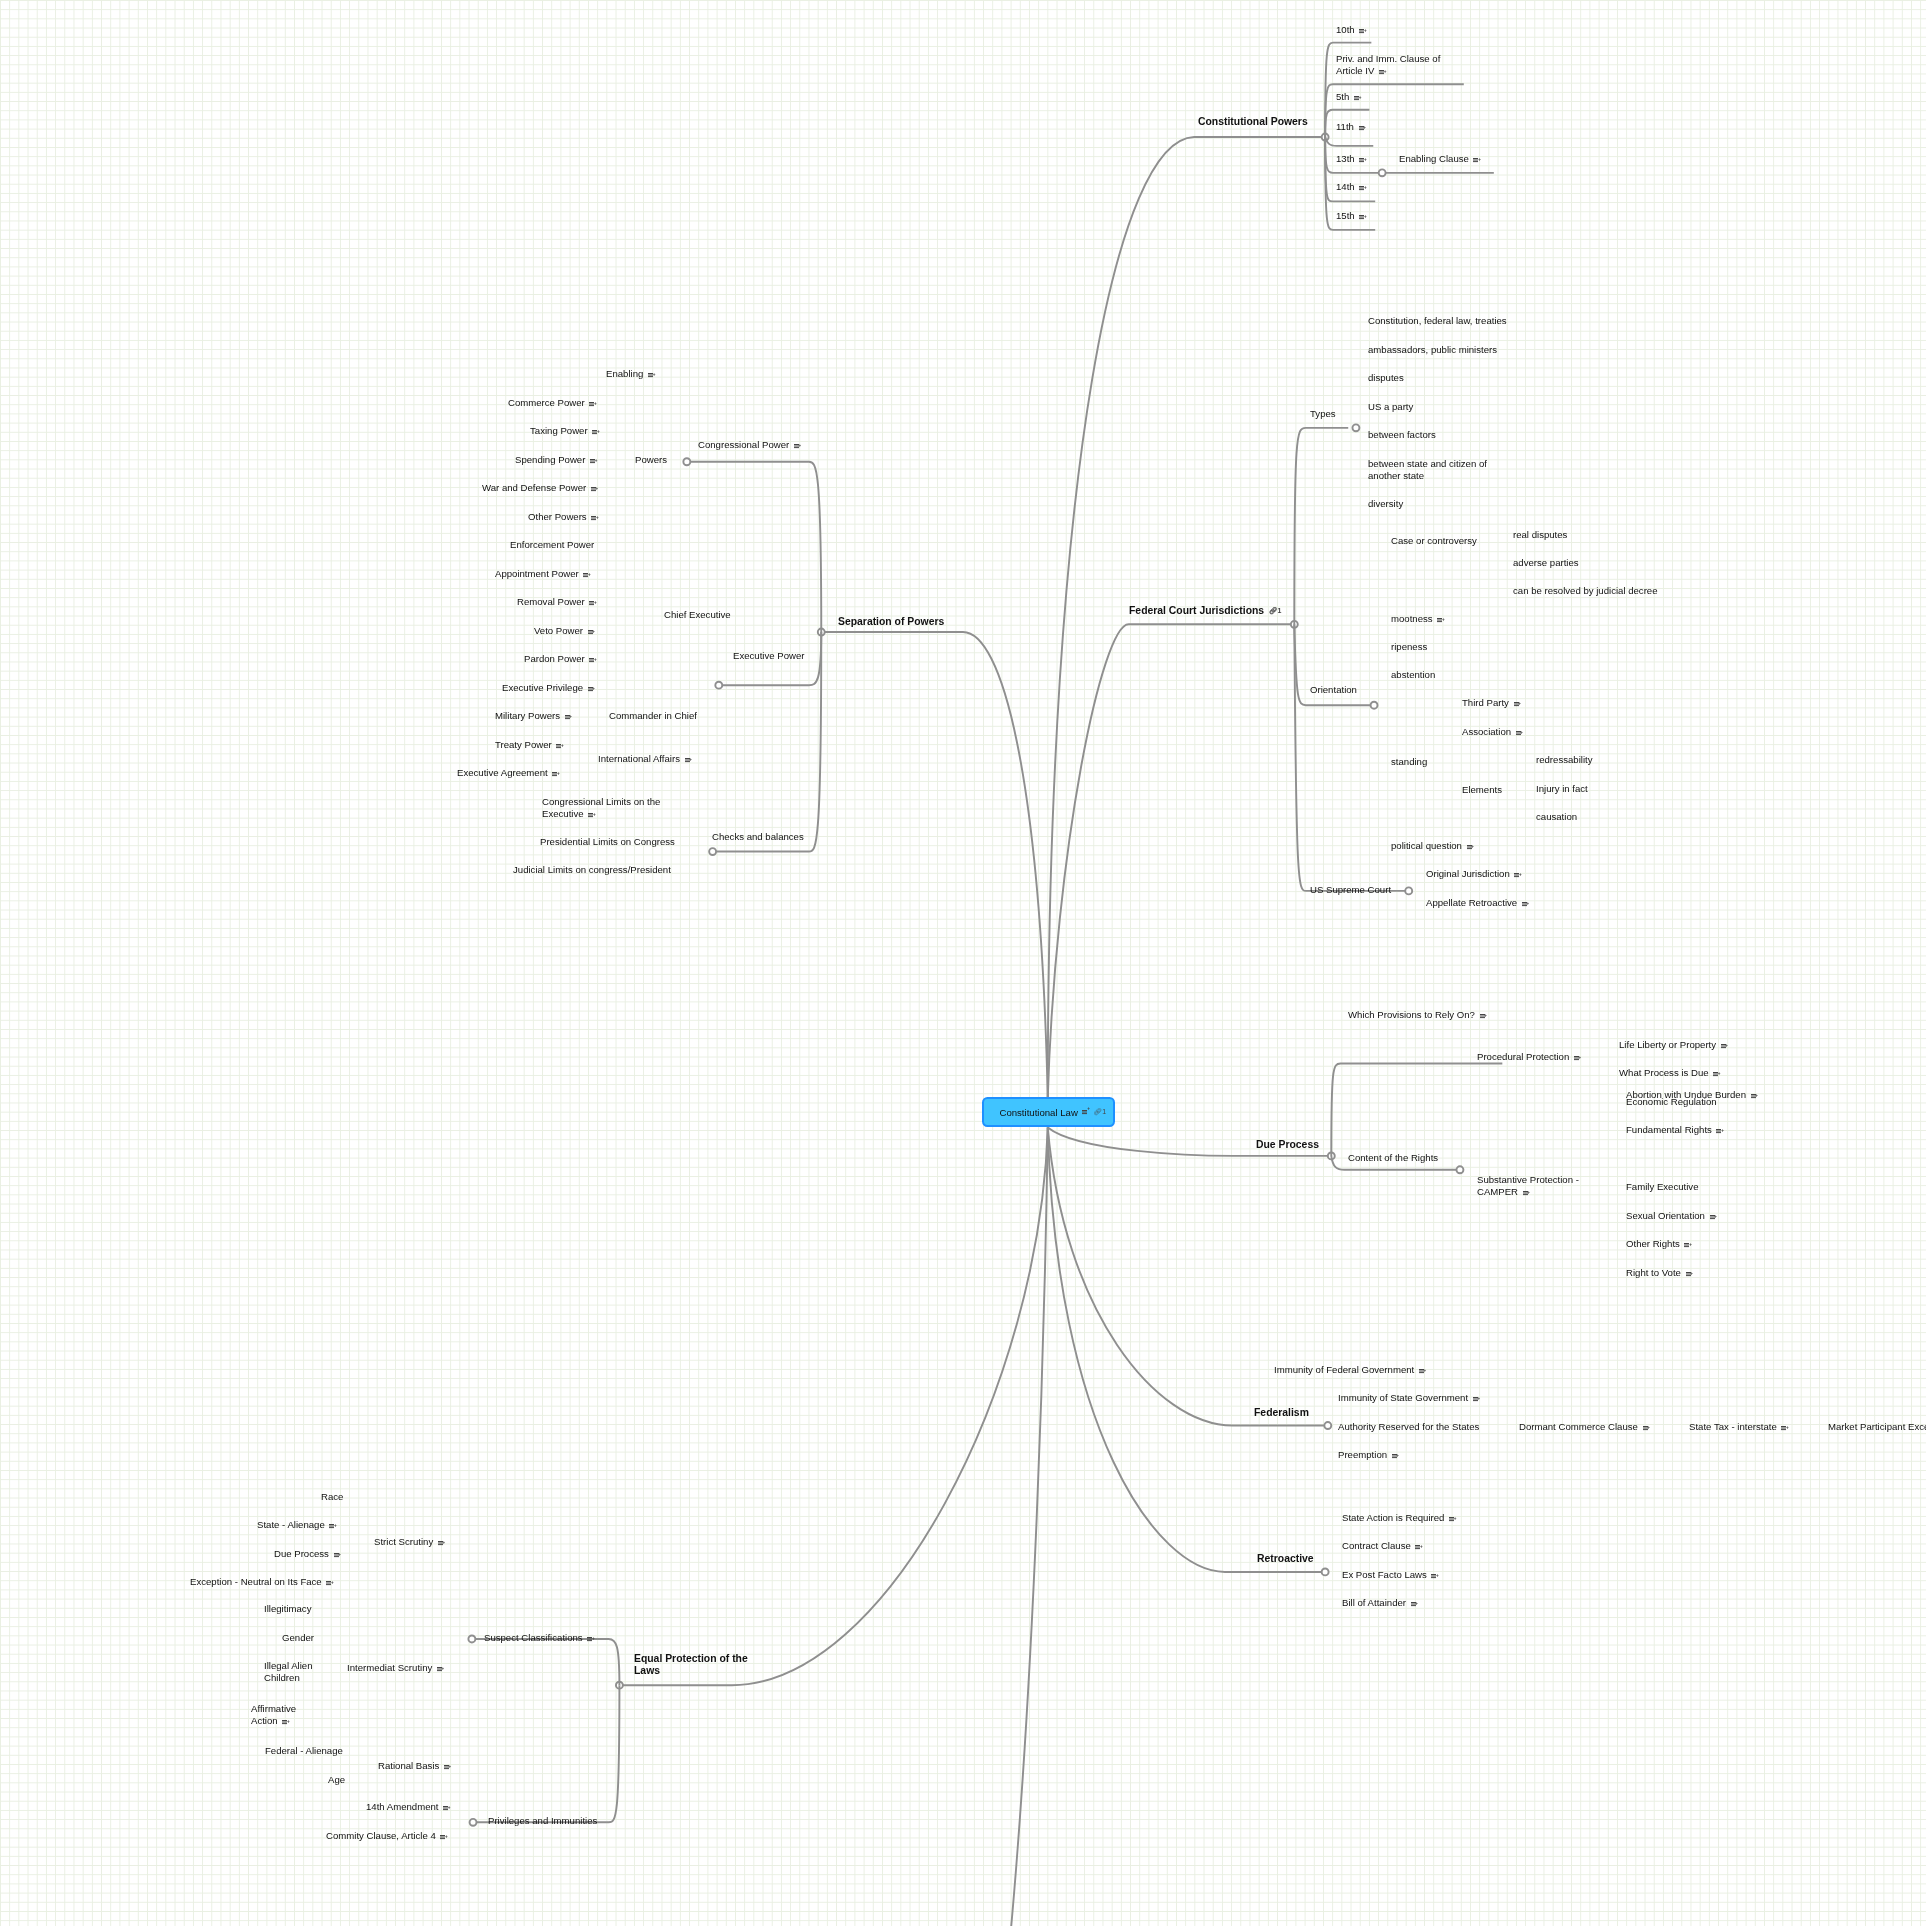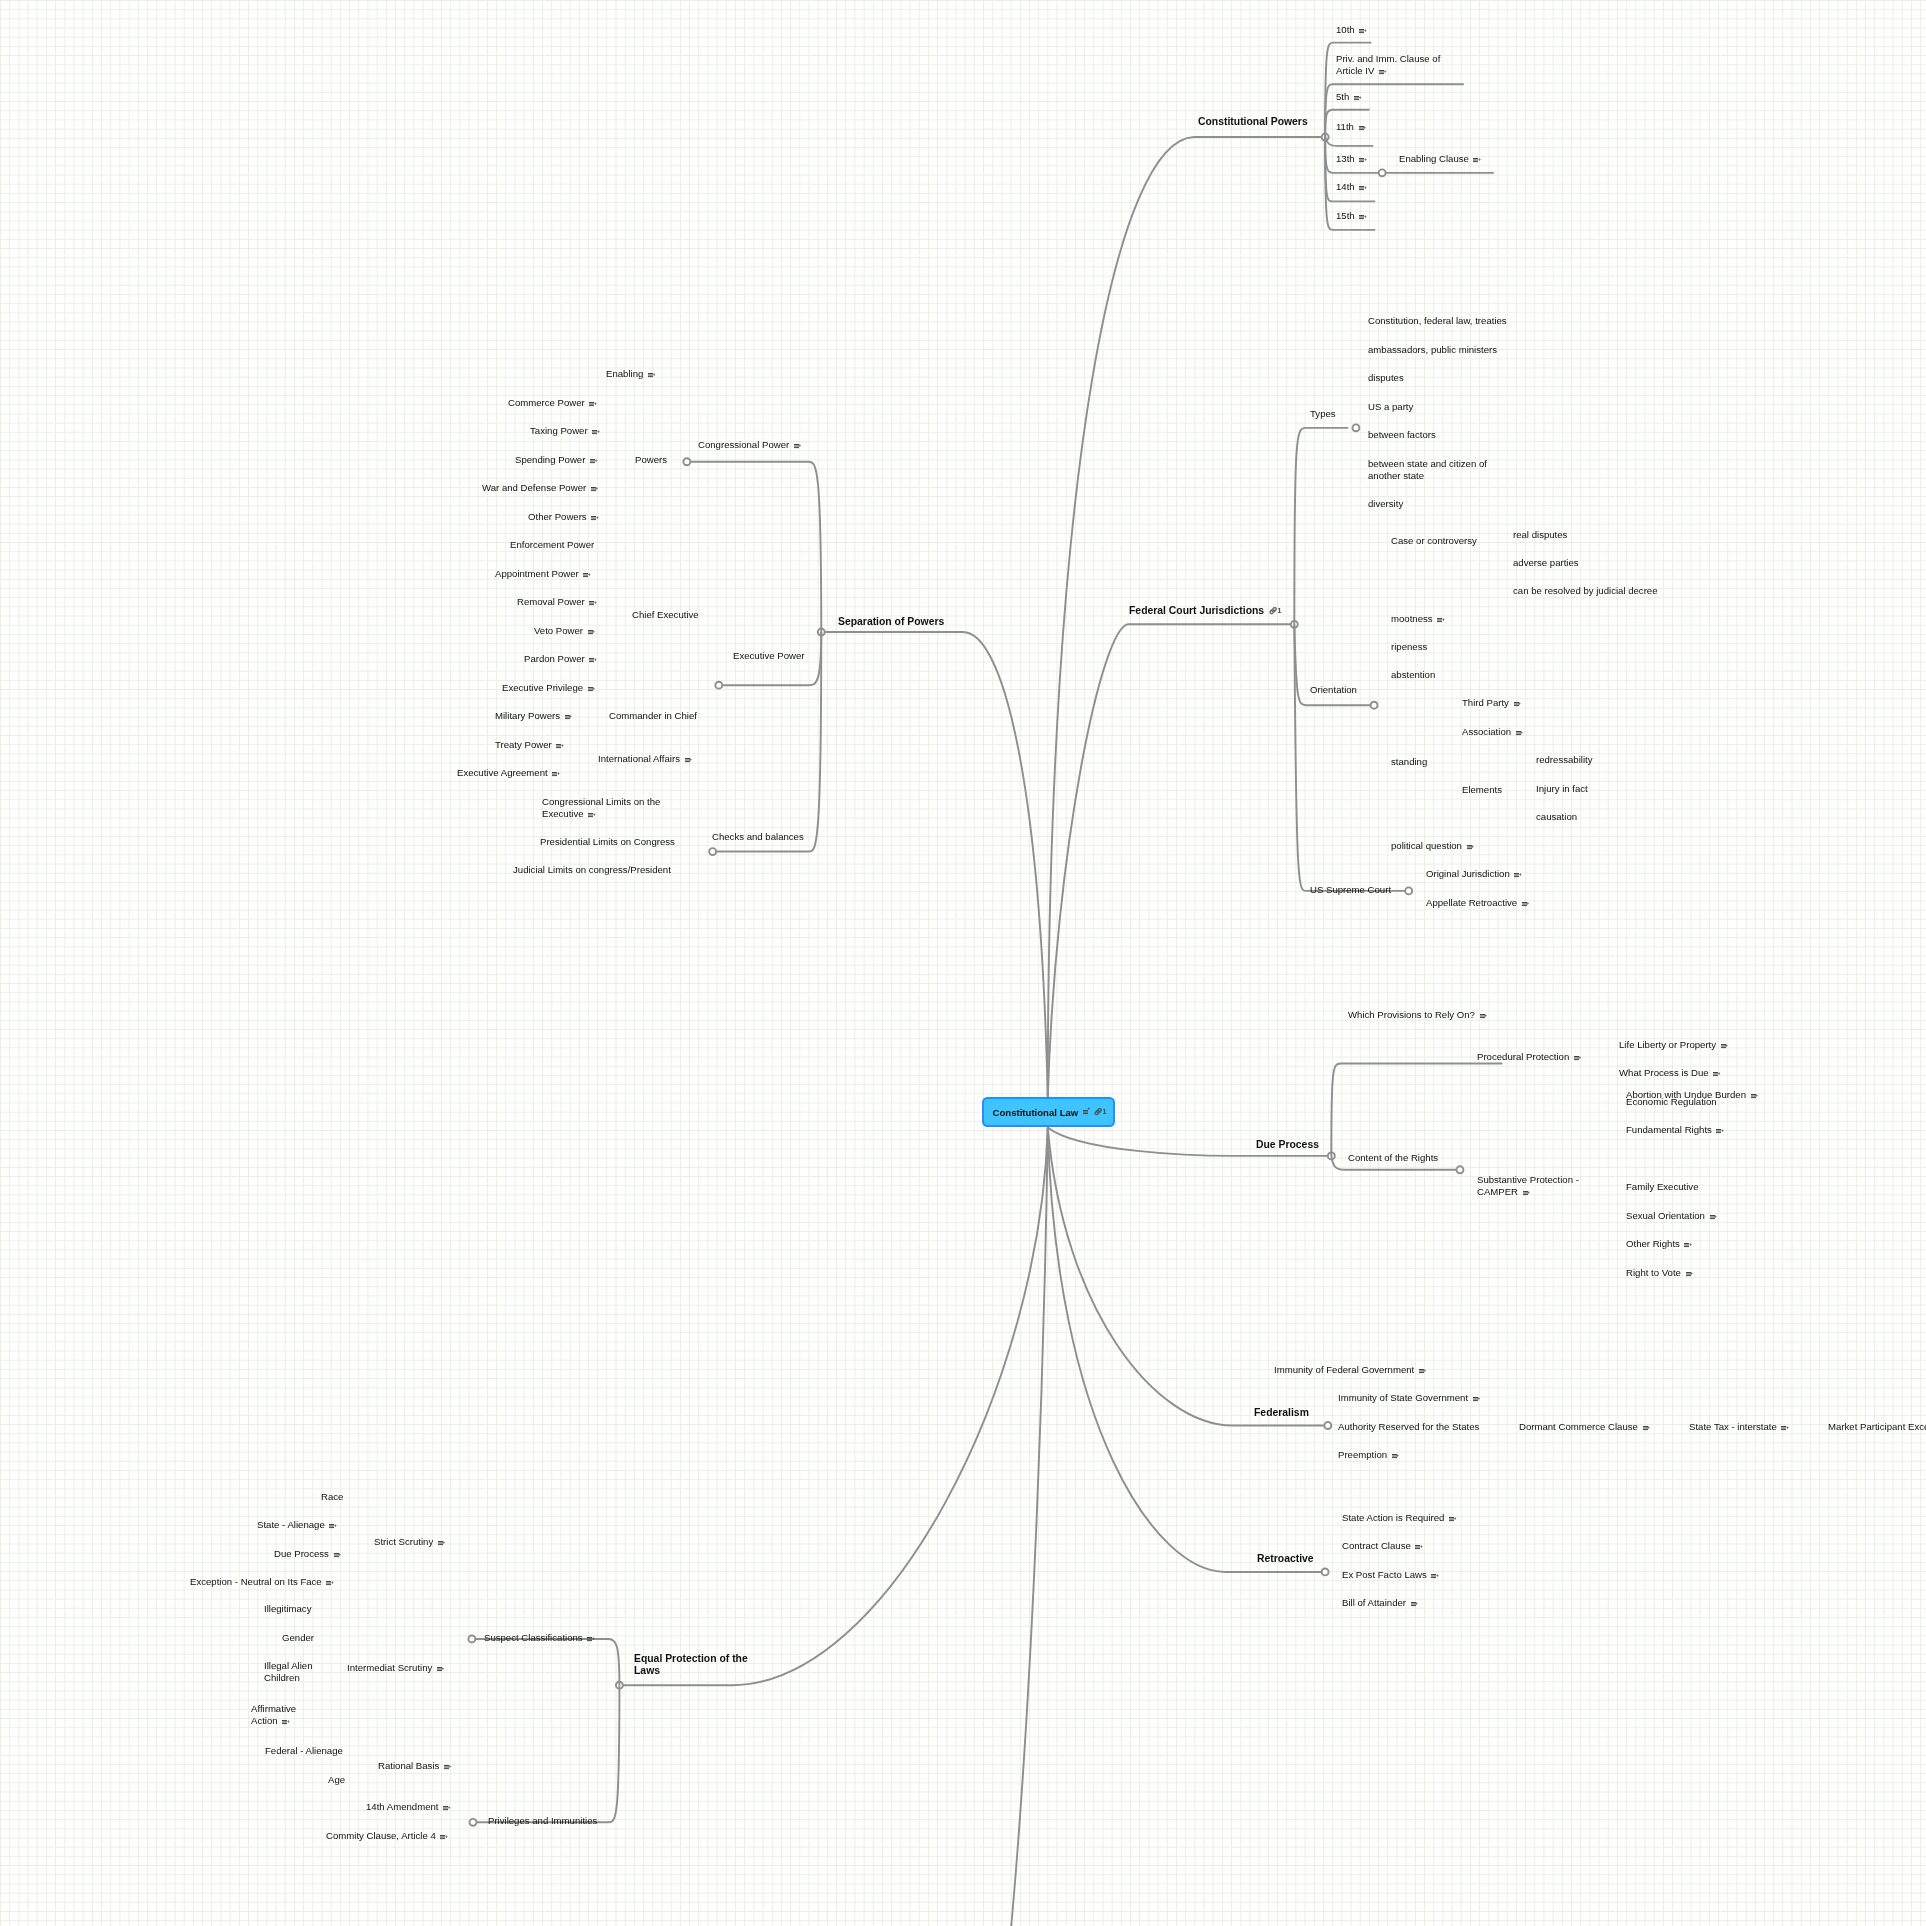--- a/index.html
+++ b/index.html
@@ -20,21 +20,21 @@
   .node.wrap{white-space:normal;}
   .node.main{font-weight:bold;font-size:10.4px;}
   .note{display:inline-block;margin-left:4.6px;vertical-align:middle;width:6.2px;height:5.4px;position:relative;}
   .note::before{content:"";position:absolute;left:0;top:0.8px;width:5px;height:0.8px;background:#444;box-shadow:0 1.5px 0 #444,0 3.1px 0 #444;}
   .note::after{content:"+";position:absolute;right:-1.2px;top:-3.1px;font-size:4.6px;color:#444;font-weight:bold;}
   .link{display:inline-block;margin-left:4.6px;font-size:7px;color:#444;vertical-align:middle;}
   .root{
     position:absolute;left:982px;top:1097px;width:133px;height:30px;
     box-sizing:border-box;border:2.7px solid #1e90ff;border-radius:5.4px;
     background:#40c4ff;display:flex;align-items:center;padding-left:8.5px;
-    font-weight:bold;font-size:9.6px;
+    font-weight:normal;font-size:9.6px;justify-content:center;
   }
 </style>
 </head>
 <body>
 
 <svg id="links" xmlns="http://www.w3.org/2000/svg" viewBox="0 0 5179 6460" width="1995" height="2489">
 
   <path d="M2720,2848 C2720,1200 2900,360 3100,355 L3440,355"></path>
   <path d="M2720,2848 C2740,2200 2860,1620 2930,1620 L3360,1620"></path>
   <path d="M2720,2848 C2700,2000 2600,1640 2500,1640 L2132,1640"></path>
@@ -142,21 +142,21 @@
 <div class="node" style="left:698px;top:439px"><span>Congressional Power</span><span class="note"></span></div>
 <div class="node" style="left:606px;top:368px"><span>Enabling</span><span class="note"></span></div>
 <div class="node" style="left:635px;top:454px">Powers</div>
 <div class="node" style="left:508px;top:397px"><span>Commerce Power</span><span class="note"></span></div>
 <div class="node" style="left:530px;top:425px"><span>Taxing Power</span><span class="note"></span></div>
 <div class="node" style="left:515px;top:454px"><span>Spending Power</span><span class="note"></span></div>
 <div class="node" style="left:482px;top:482px"><span>War and Defense Power</span><span class="note"></span></div>
 <div class="node" style="left:528px;top:511px"><span>Other Powers</span><span class="note"></span></div>
 
 <div class="node" style="left:733px;top:650px">Executive Power</div>
-<div class="node" style="left:632px;top:609px">Chief Executive</div>
+<div class="node" style="left:664px;top:609px">Chief Executive</div>
 <div class="node" style="left:510px;top:539px">Enforcement Power</div>
 <div class="node" style="left:495px;top:568px"><span>Appointment Power</span><span class="note"></span></div>
 <div class="node" style="left:517px;top:596px"><span>Removal Power</span><span class="note"></span></div>
 <div class="node" style="left:534px;top:625px"><span>Veto Power</span><span class="note"></span></div>
 <div class="node" style="left:524px;top:653px"><span>Pardon Power</span><span class="note"></span></div>
 <div class="node" style="left:502px;top:682px"><span>Executive Privilege</span><span class="note"></span></div>
 <div class="node" style="left:609px;top:710px">Commander in Chief</div>
 <div class="node" style="left:495px;top:710px"><span>Military Powers</span><span class="note"></span></div>
 <div class="node" style="left:598px;top:753px"><span>International Affairs</span><span class="note"></span></div>
 <div class="node" style="left:495px;top:739px"><span>Treaty Power</span><span class="note"></span></div>

